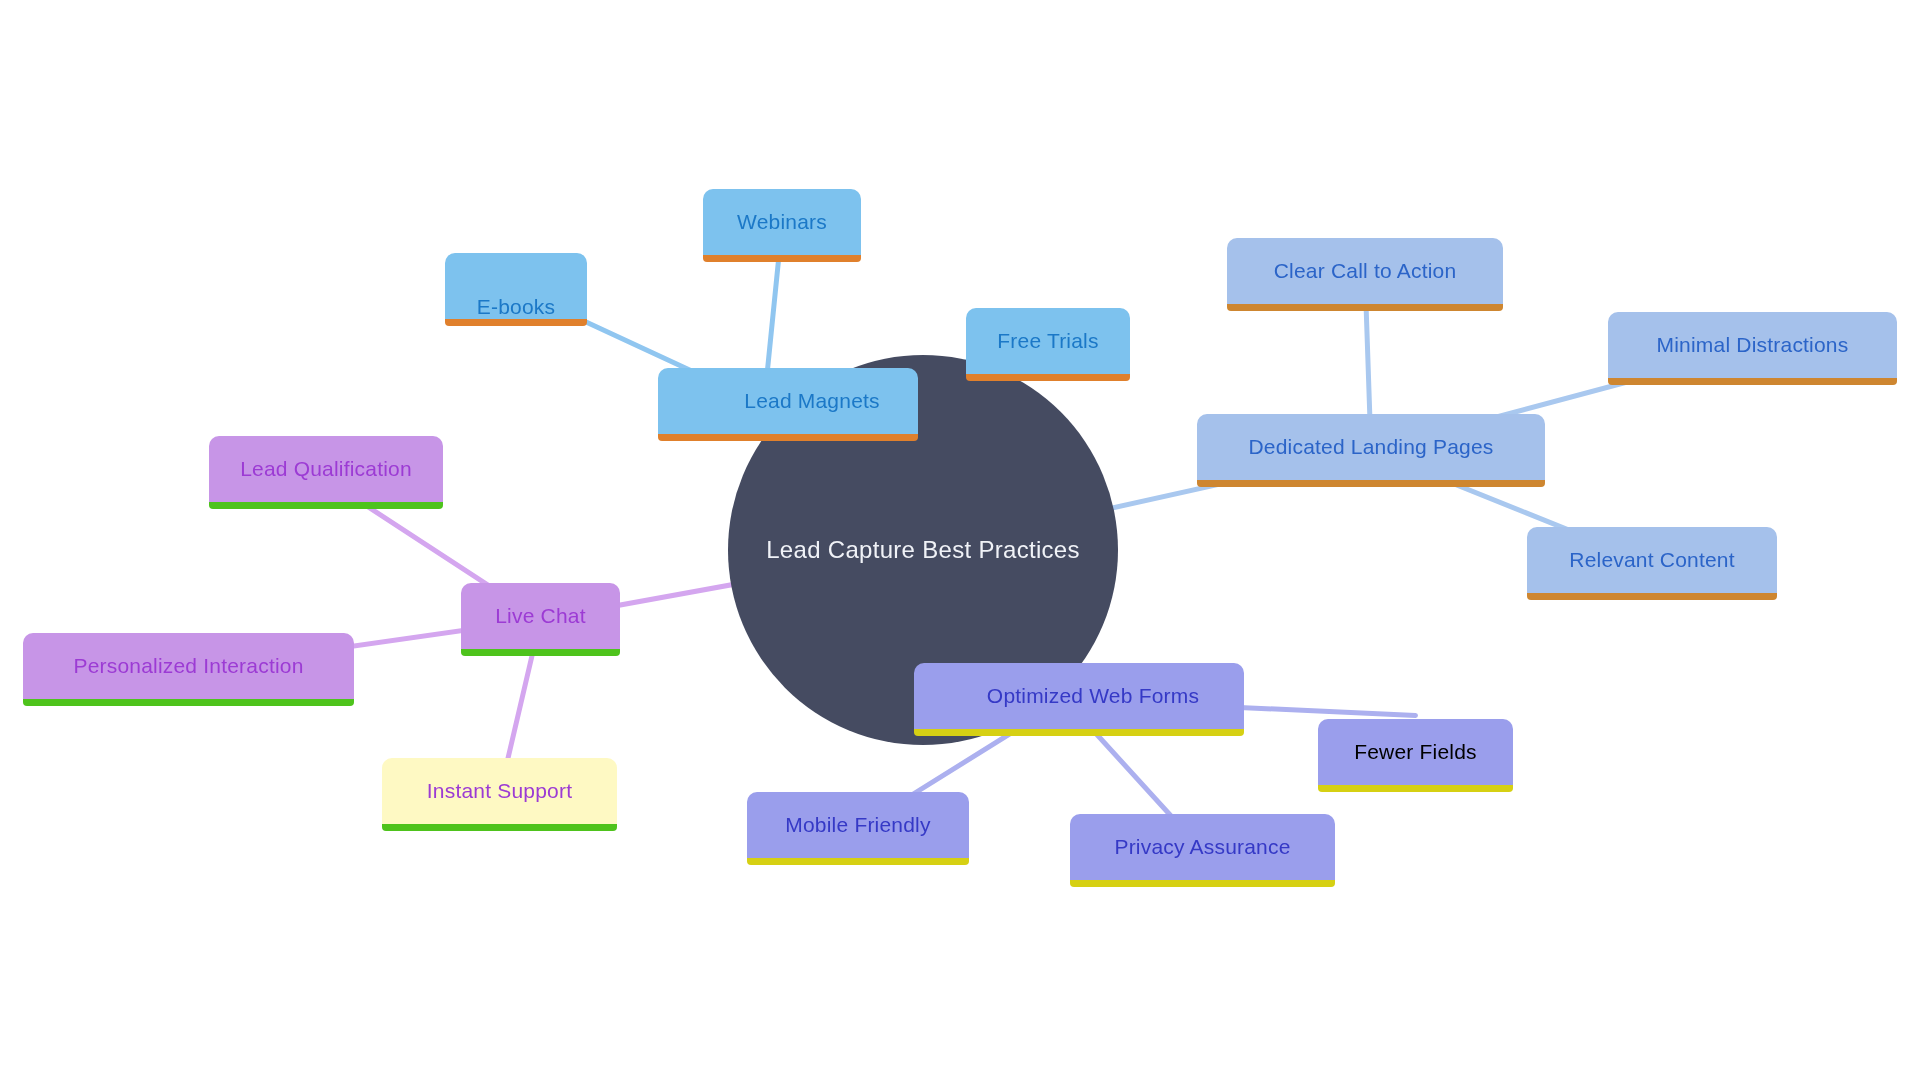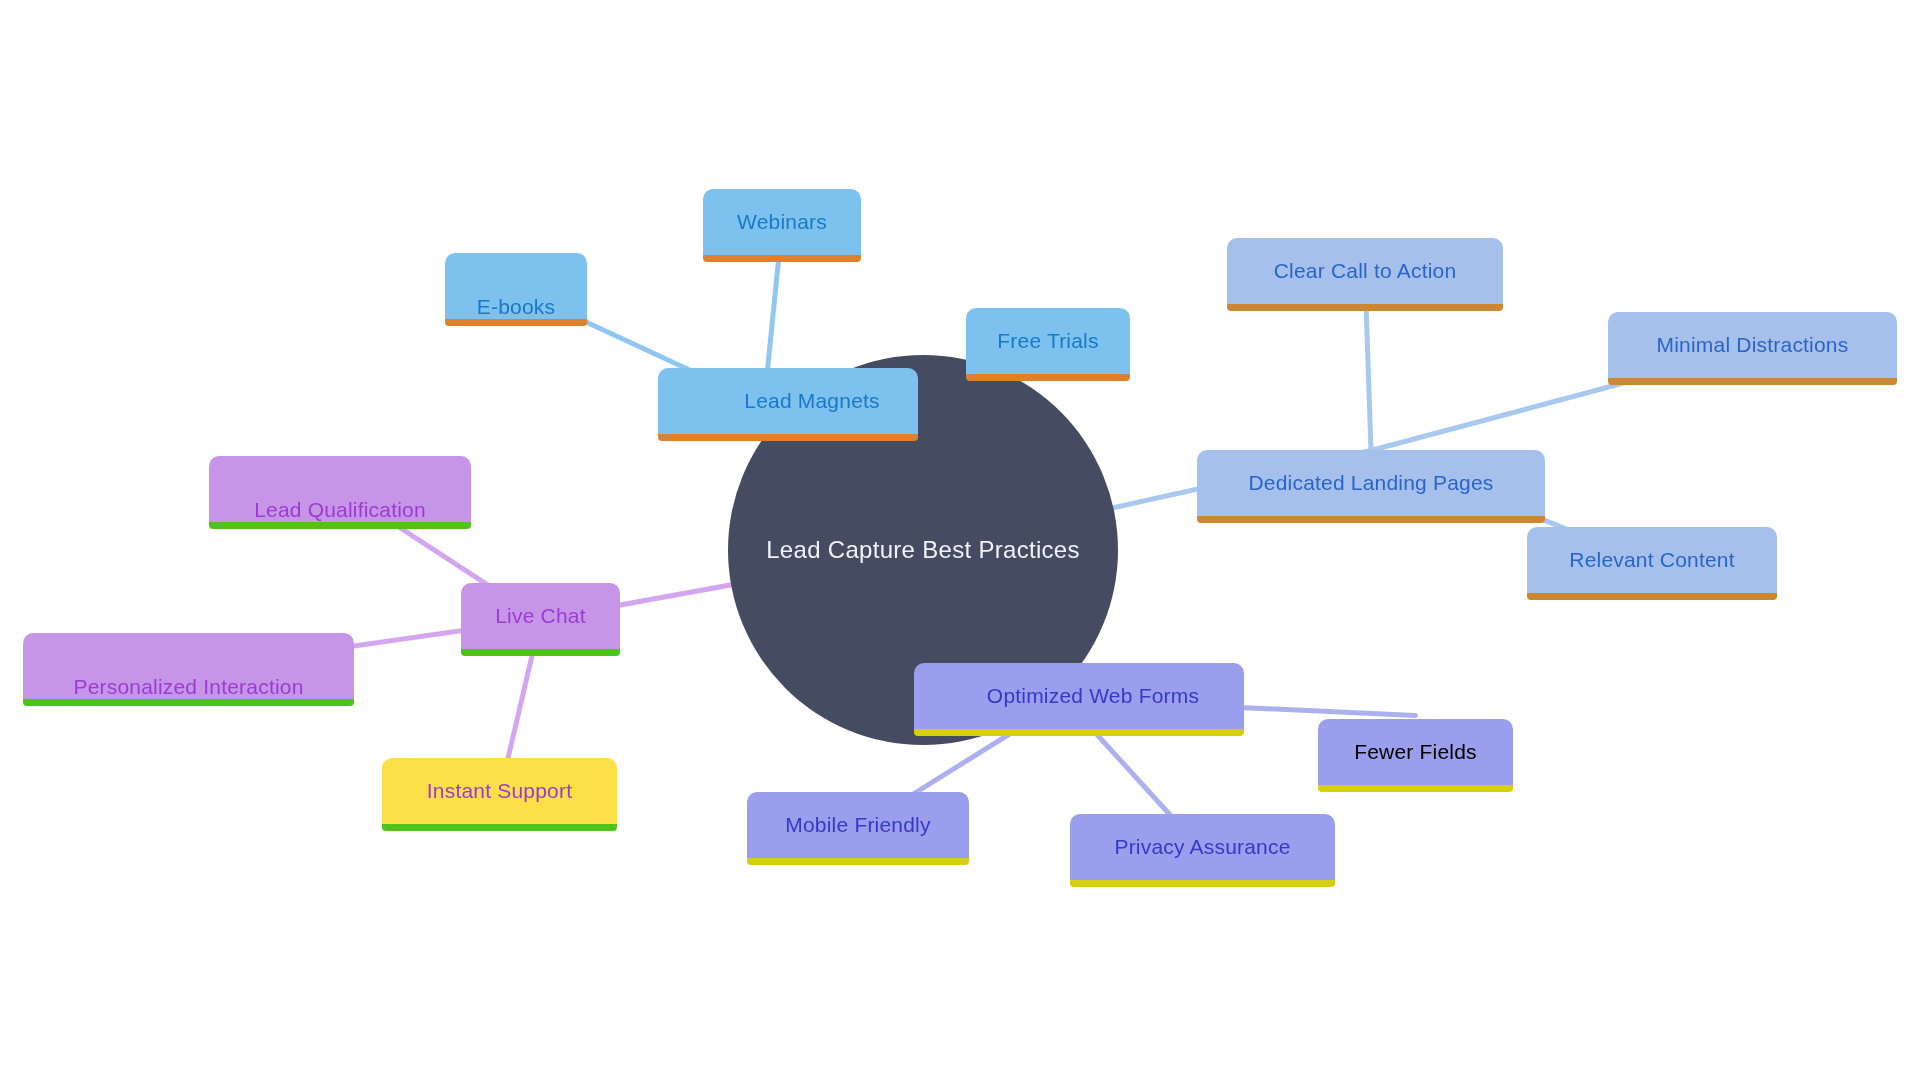--- a/index.html
+++ b/index.html
@@ -71,42 +71,42 @@
     </div>
     <div class="node" style="left: 445px; top: 253px; width: 142px; height: 66px; background: rgb(125, 194, 238); color: rgb(27, 120, 199); border-bottom: 7px solid rgb(224, 128, 44); align-items: flex-end;">
       <span>E-books</span>
     </div>
     <div class="node" style="left: 703px; top: 189px; width: 158px; height: 66px; background: rgb(125, 194, 238); color: rgb(27, 120, 199); border-bottom: 7px solid rgb(224, 128, 44);">
       <span>Webinars</span>
     </div>
     <div class="node" style="left: 966px; top: 308px; width: 164px; height: 66px; background: rgb(125, 194, 238); color: rgb(27, 120, 199); border-bottom: 7px solid rgb(224, 128, 44);">
       <span>Free Trials</span>
     </div>
-    <div class="node" style="left: 1197px; top: 414px; width: 348px; height: 66px; background: rgb(165, 193, 235); color: rgb(43, 100, 200); border-bottom: 7px solid rgb(206, 134, 48); margin-top: 36px;">
+    <div class="node" style="left: 1197px; top: 414px; width: 348px; height: 66px; background: rgb(165, 193, 235); color: rgb(43, 100, 200); border-bottom: 7px solid rgb(206, 134, 48);">
       <span>Dedicated Landing Pages</span>
     </div>
     <div class="node" style="left: 1227px; top: 238px; width: 276px; height: 66px; background: rgb(165, 193, 235); color: rgb(43, 100, 200); border-bottom: 7px solid rgb(206, 134, 48);">
       <span>Clear Call to Action</span>
     </div>
     <div class="node" style="left: 1608px; top: 312px; width: 289px; height: 66px; background: rgb(165, 193, 235); color: rgb(43, 100, 200); border-bottom: 7px solid rgb(206, 134, 48);">
       <span>Minimal Distractions</span>
     </div>
     <div class="node" style="left: 1527px; top: 527px; width: 250px; height: 66px; background: rgb(165, 193, 235); color: rgb(43, 100, 200); border-bottom: 7px solid rgb(206, 134, 48);">
       <span>Relevant Content</span>
     </div>
     <div class="node" style="left: 461px; top: 583px; width: 159px; height: 66px; background: rgb(199, 149, 231); color: rgb(156, 59, 212); border-bottom: 7px solid rgb(78, 195, 28);">
       <span>Live Chat</span>
     </div>
-    <div class="node" style="left: 209px; top: 456px; width: 262px; height: 66px; background: rgb(199, 149, 231); color: rgb(156, 59, 212); border-bottom: 7px solid rgb(78, 195, 28); align-items: flex-end;">
+    <div class="node" style="left: 209px; top: 436px; width: 234px; height: 66px; background: rgb(199, 149, 231); color: rgb(156, 59, 212); border-bottom: 7px solid rgb(78, 195, 28);">
       <span>Lead Qualification</span>
     </div>
-    <div class="node" style="left: 23px; top: 633px; width: 331px; height: 66px; background: rgb(199, 149, 231); color: rgb(156, 59, 212); border-bottom: 7px solid rgb(78, 195, 28); align-items: flex-end;">
+    <div class="node" style="left: 23px; top: 633px; width: 331px; height: 66px; background: rgb(199, 149, 231); color: rgb(156, 59, 212); border-bottom: 7px solid rgb(78, 195, 28);">
       <span>Personalized Interaction</span>
     </div>
-    <div class="node" style="left: 382px; top: 758px; width: 235px; height: 66px; background: #fde047; color: rgb(156, 59, 212); border-bottom: 7px solid rgb(78, 195, 28);">
+    <div class="node" style="left: 382px; top: 758px; width: 235px; height: 66px; background: #fef9c3; color: rgb(156, 59, 212); border-bottom: 7px solid rgb(78, 195, 28);">
       <span>Instant Support</span>
     </div>
     <div class="node" style="left: 914px; top: 663px; width: 302px; height: 66px; background: rgb(154, 158, 236); color: rgb(53, 57, 198); border-bottom: 7px solid rgb(214, 208, 19); padding-left: 28px;">
       <span>Optimized Web Forms</span>
     </div>
     <div class="node" style="left: 1318px; top: 679px; width: 195px; height: 66px; background: rgb(154, 158, 236); color: #000000; border-bottom: 7px solid rgb(214, 208, 19); margin-top: 40px;">
       <span>Fewer Fields</span>
     </div>
     <div class="node" style="left: 747px; top: 792px; width: 222px; height: 66px; background: rgb(154, 158, 236); color: rgb(53, 57, 198); border-bottom: 7px solid rgb(214, 208, 19);">
       <span>Mobile Friendly</span>

